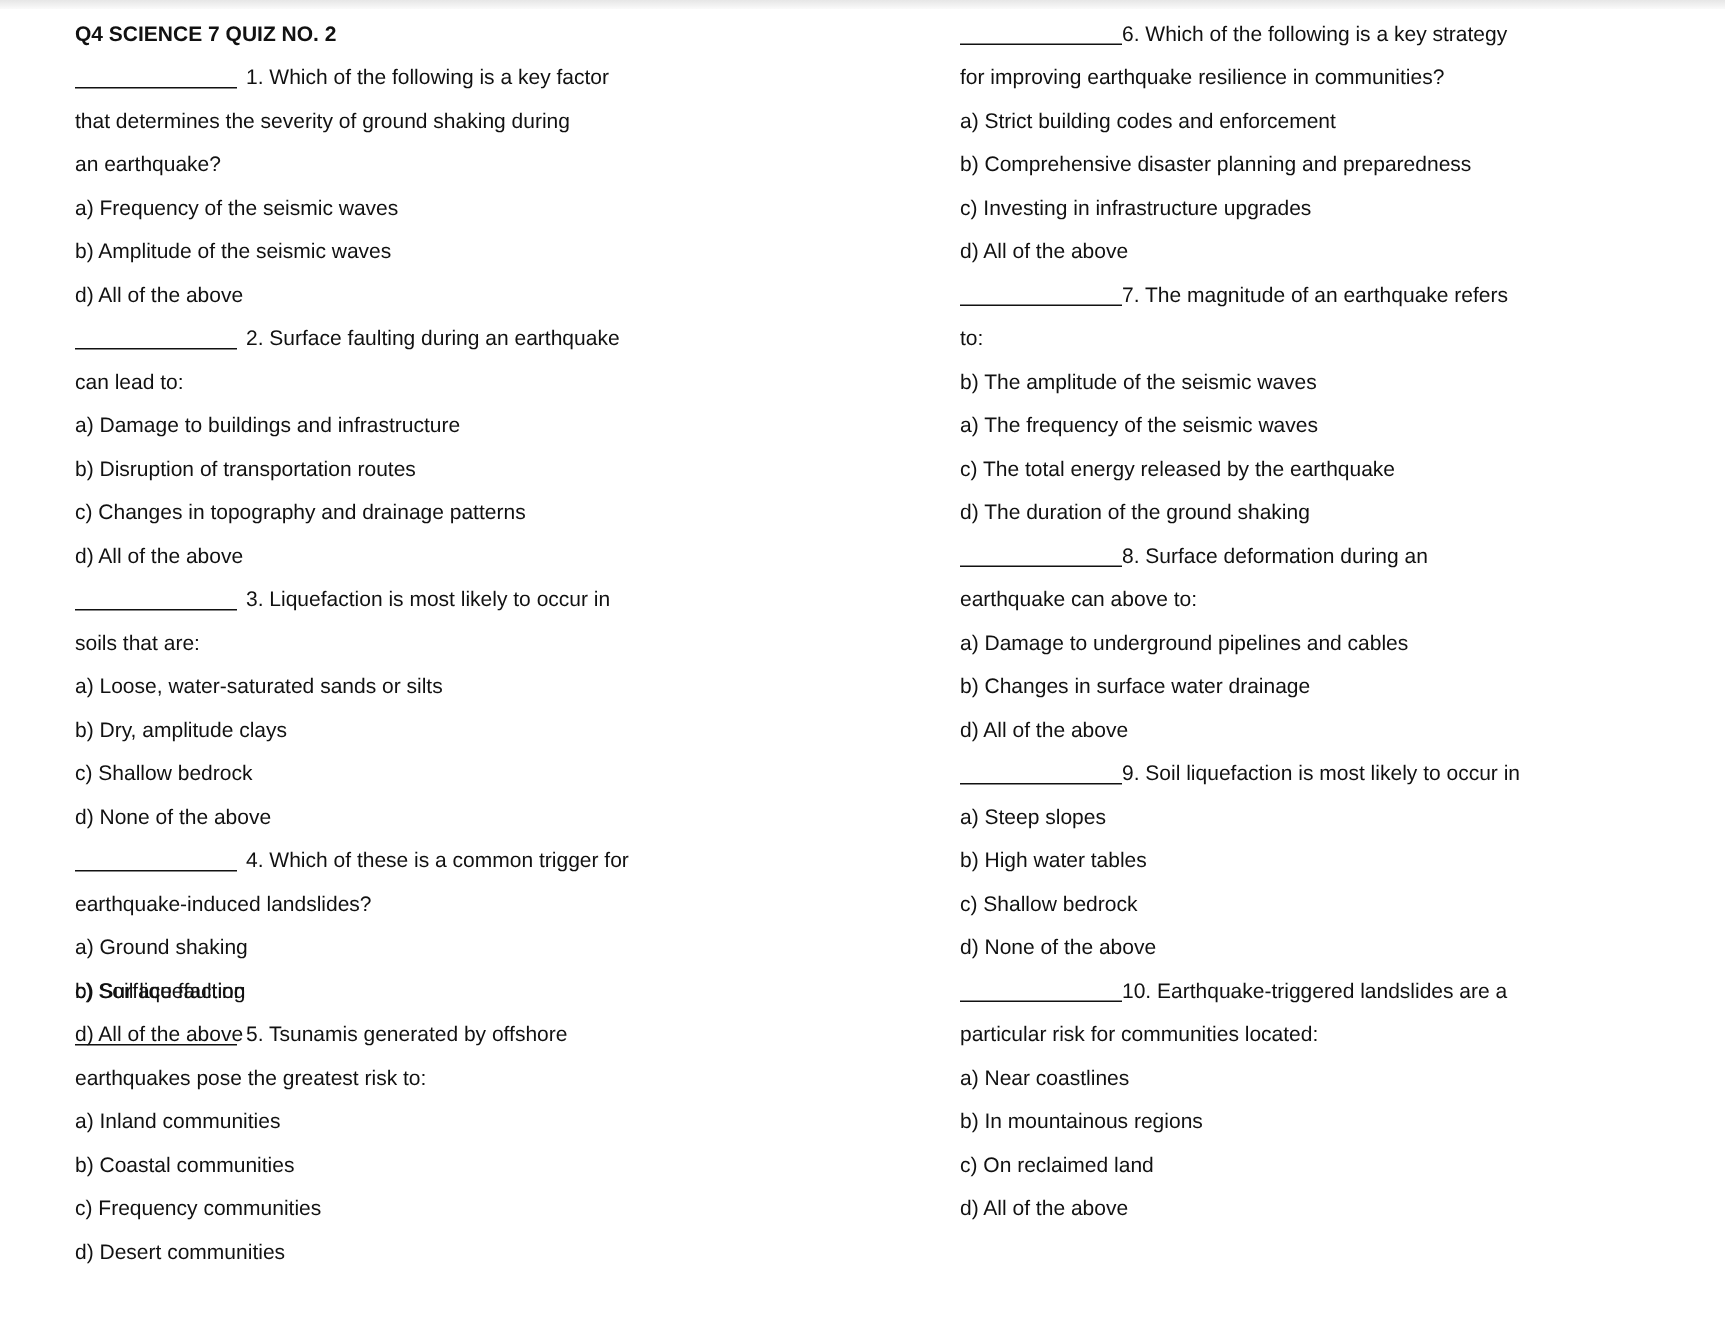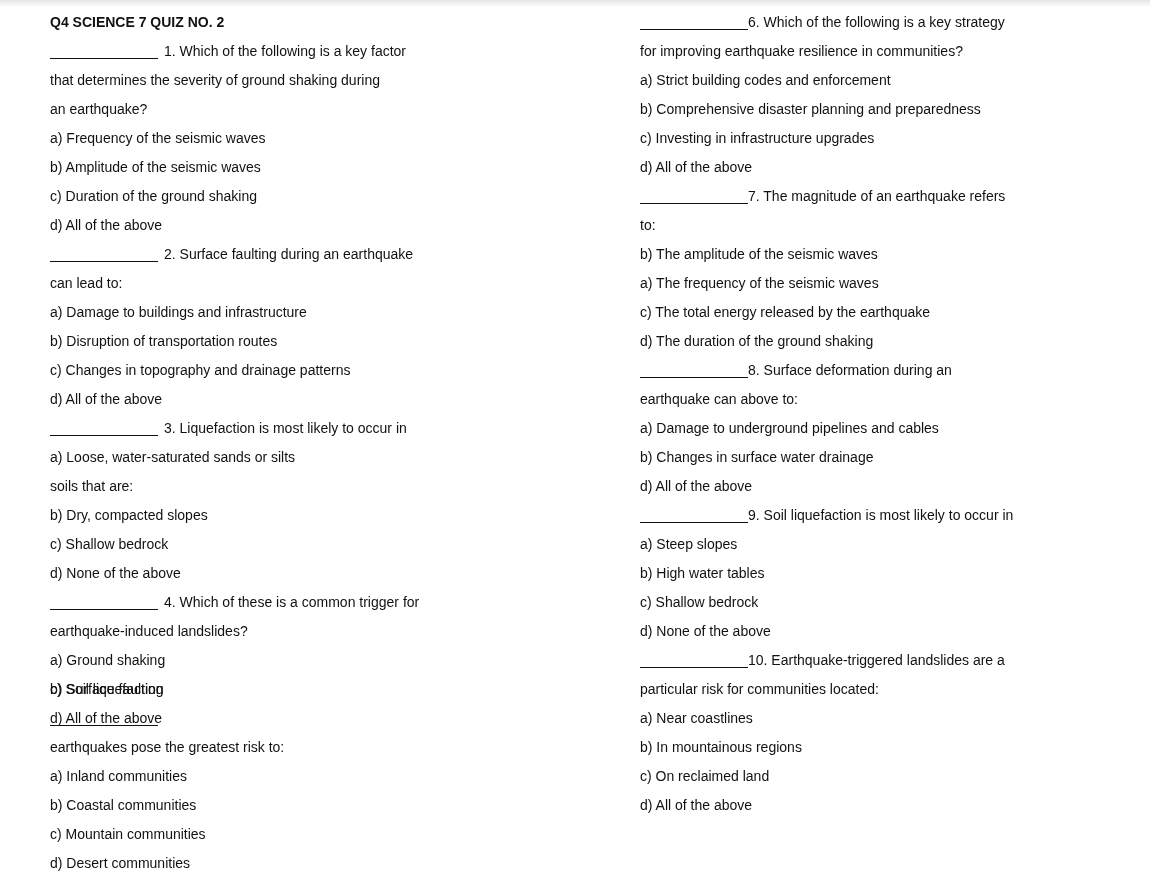--- a/index.html
+++ b/index.html
@@ -23,53 +23,52 @@
 <div class="topbar"></div>
 
 <div class="col left">
   <div class="line title">Q4 SCIENCE 7 QUIZ NO. 2</div>
 
   <div class="line"><span class="blank l"></span><span>1. Which of the following is a key factor</span></div>
   <div class="line">that determines the severity of ground shaking during</div>
   <div class="line">an earthquake?</div>
   <div class="line">a) Frequency of the seismic waves</div>
   <div class="line">b) Amplitude of the seismic waves</div>
-  <div class="line">c) Duration of the ground shaking</div>
   <div class="line">d) All of the above</div>
 
   <div class="line"><span class="blank l"></span><span>2. Surface faulting during an earthquake</span></div>
   <div class="line">can lead to:</div>
   <div class="line">a) Damage to buildings and infrastructure</div>
   <div class="line">b) Disruption of transportation routes</div>
   <div class="line">c) Changes in topography and drainage patterns</div>
   <div class="line">d) All of the above</div>
 
   <div class="line"><span class="blank l"></span><span>3. Liquefaction is most likely to occur in</span></div>
+  <div class="line">soils that are:</div>
   <div class="line">a) Loose, water-saturated sands or silts</div>
-  <div class="line">soils that are:</div>
-  <div class="line">b) Dry, compacted slopes</div>
+  <div class="line">b) Dry, amplitude clays</div>
   <div class="line">c) Shallow bedrock</div>
   <div class="line">d) None of the above</div>
 
   <div class="line"><span class="blank l"></span><span>4. Which of these is a common trigger for</span></div>
   <div class="line">earthquake-induced landslides?</div>
   <div class="line pair">
       <span>a) Ground shaking</span>
       <span>b) Surface faulting</span>
     </div>
   <div class="line pair">
       <span>c) Soil liquefaction</span>
       <span>d) All of the above</span>
     </div>
 
-  <div class="line"><span class="blank l"></span></div>
+  <div class="line"><span class="blank l"></span><span>5. Tsunamis generated by offshore</span></div>
   <div class="line">earthquakes pose the greatest risk to:</div>
   <div class="line">a) Inland communities</div>
   <div class="line">b) Coastal communities</div>
-  <div class="line">c) Mountain communities</div>
+  <div class="line">c) Frequency communities</div>
   <div class="line">d) Desert communities</div>
 </div>
 
 <div class="col right">
 
   <div class="line"><span class="blank"></span><span>6. Which of the following is a key strategy</span></div>
   <div class="line">for improving earthquake resilience in communities?</div>
   <div class="line">a) Strict building codes and enforcement</div>
   <div class="line">b) Comprehensive disaster planning and preparedness</div>
   <div class="line">c) Investing in infrastructure upgrades</div>

